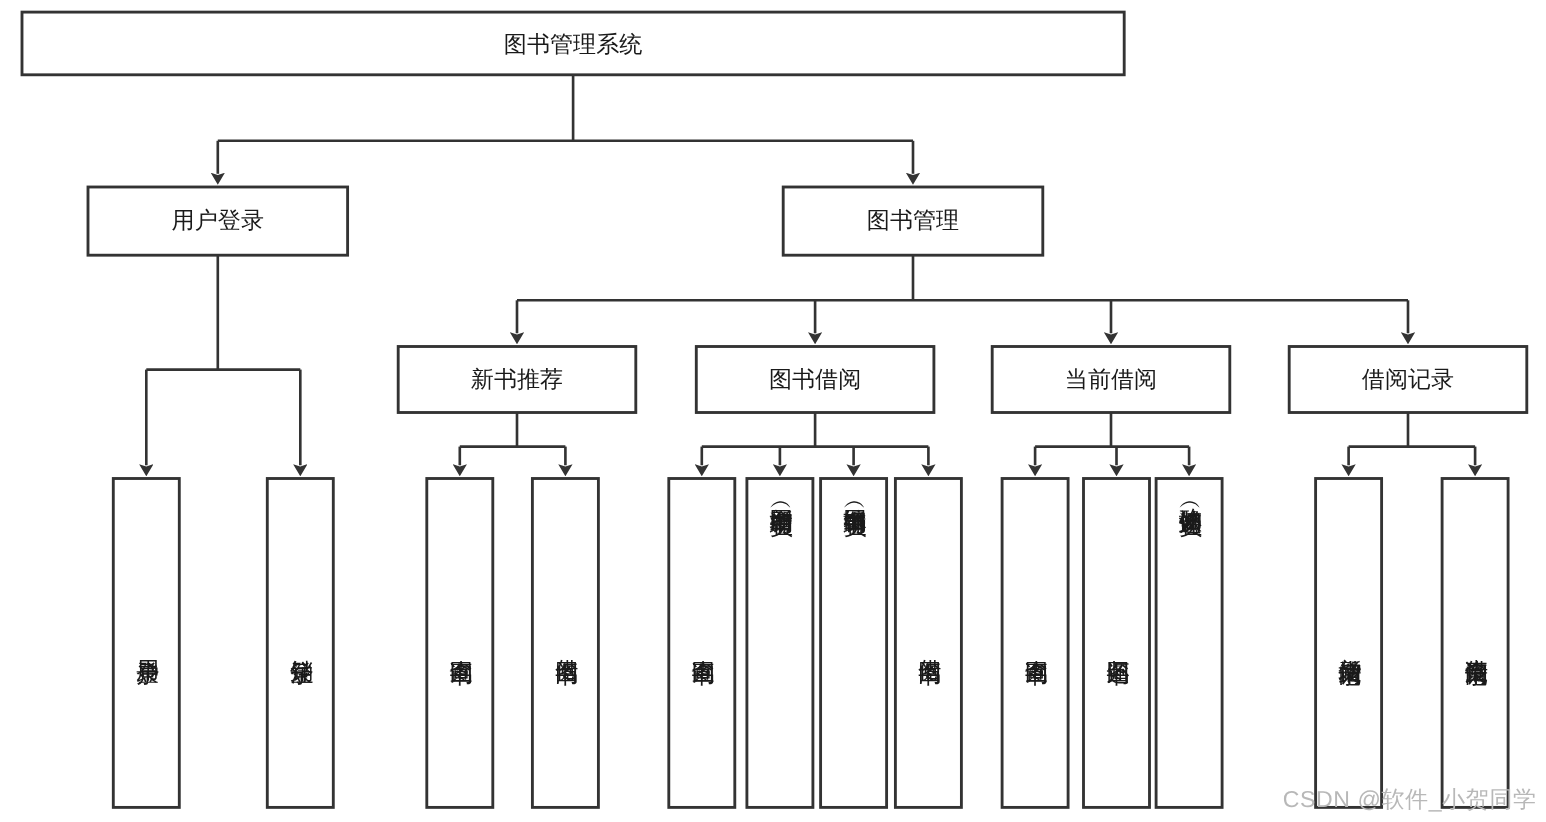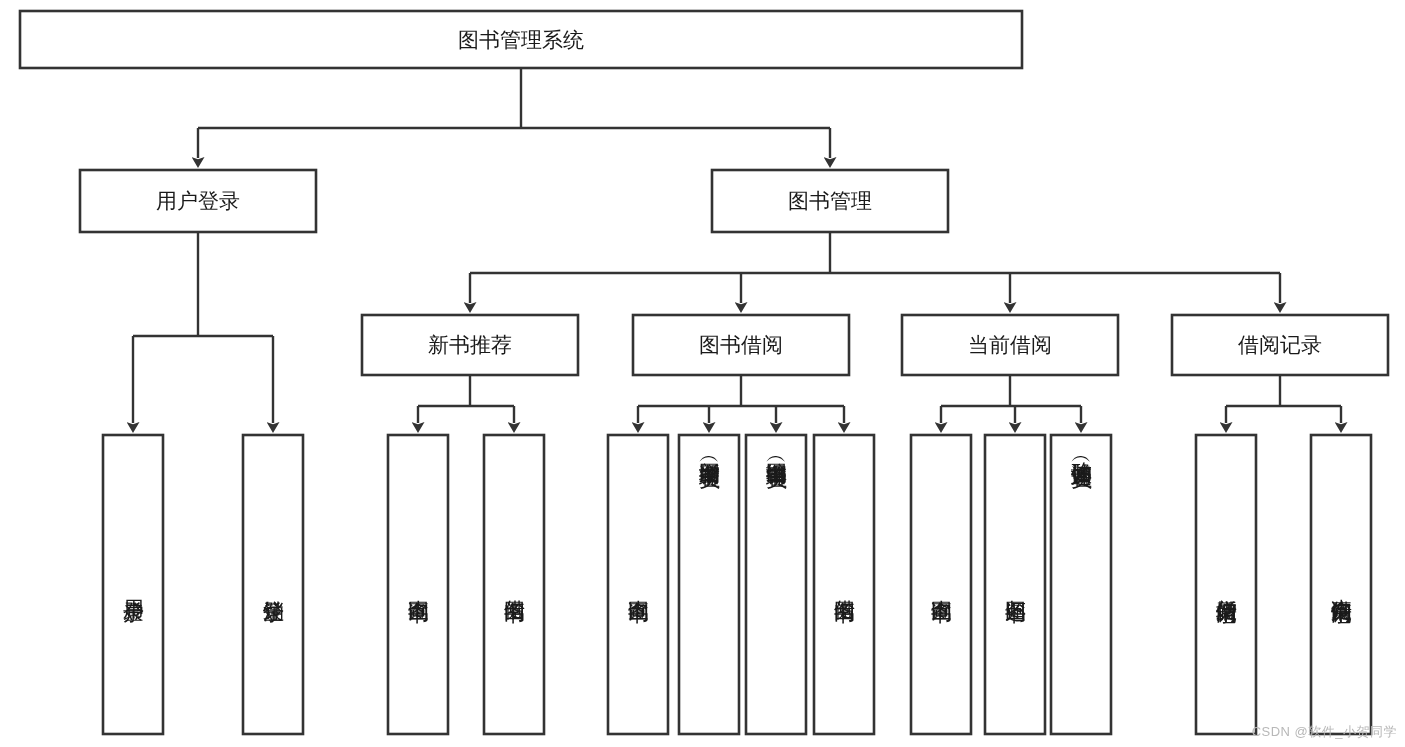--- a/index.html
+++ b/index.html
@@ -73,21 +73,21 @@
     letter-spacing: 1px;
     color: #1a1a1a;
     white-space: nowrap;
     text-align: center;
   }
   .watermark {
     position: absolute;
     right: 8px;
     bottom: 6px;
     font-family: "Liberation Sans", "DejaVu Sans", sans-serif;
-    font-size: 13px;
+    font-size: 21px;
     color: #b8b8b8;
     letter-spacing: 0.5px;
     white-space: nowrap;
     pointer-events: none;
   }
 </style>
 </head>
 <body>
 
 <div id="diagram-root">

